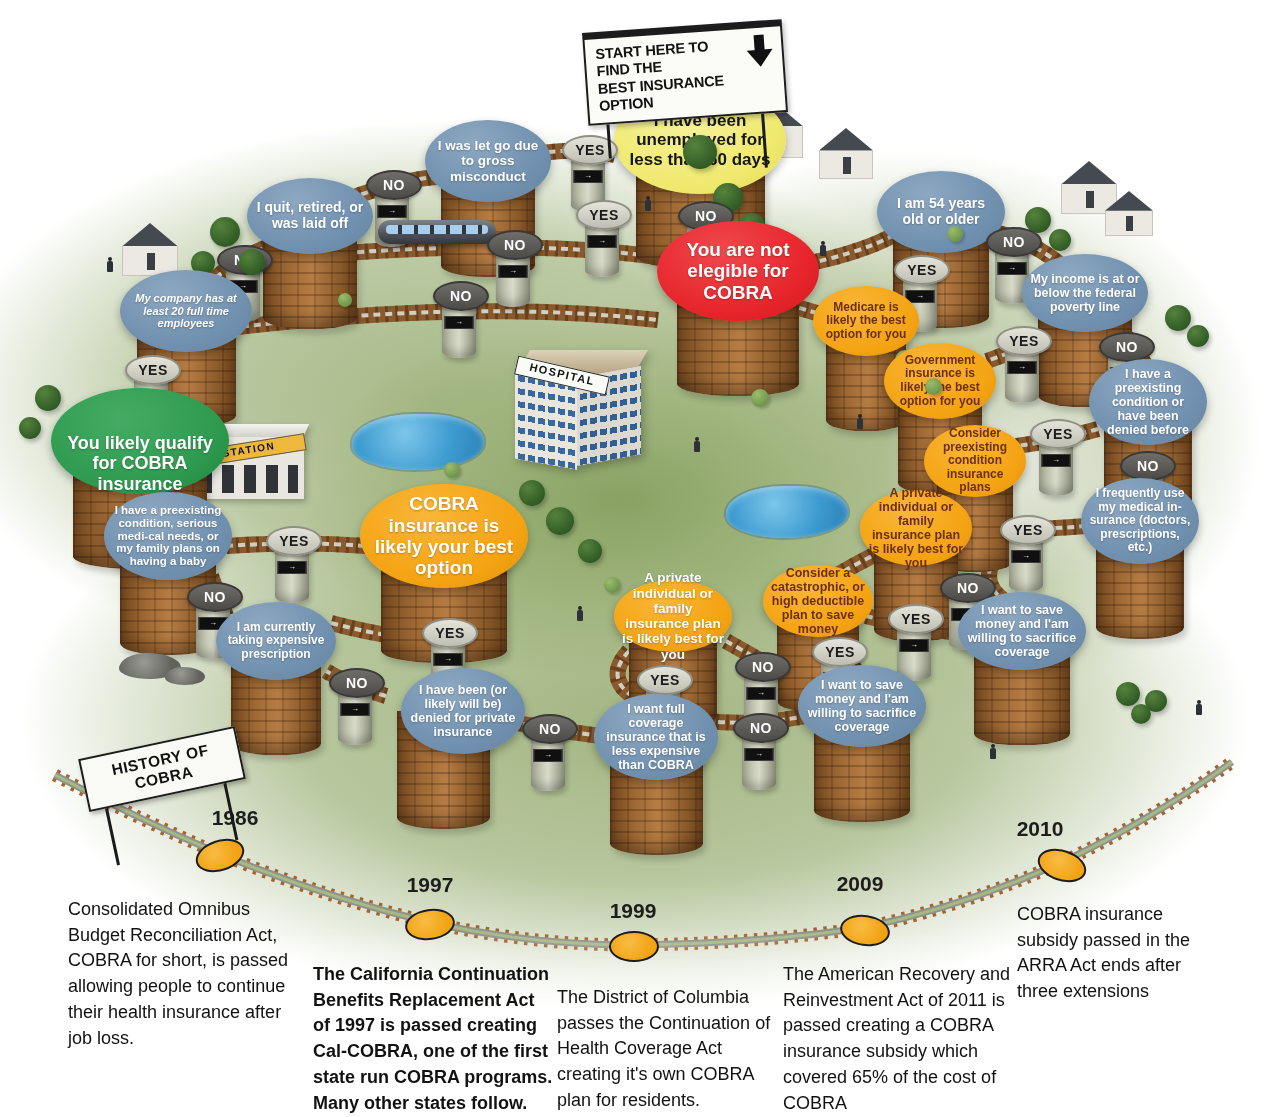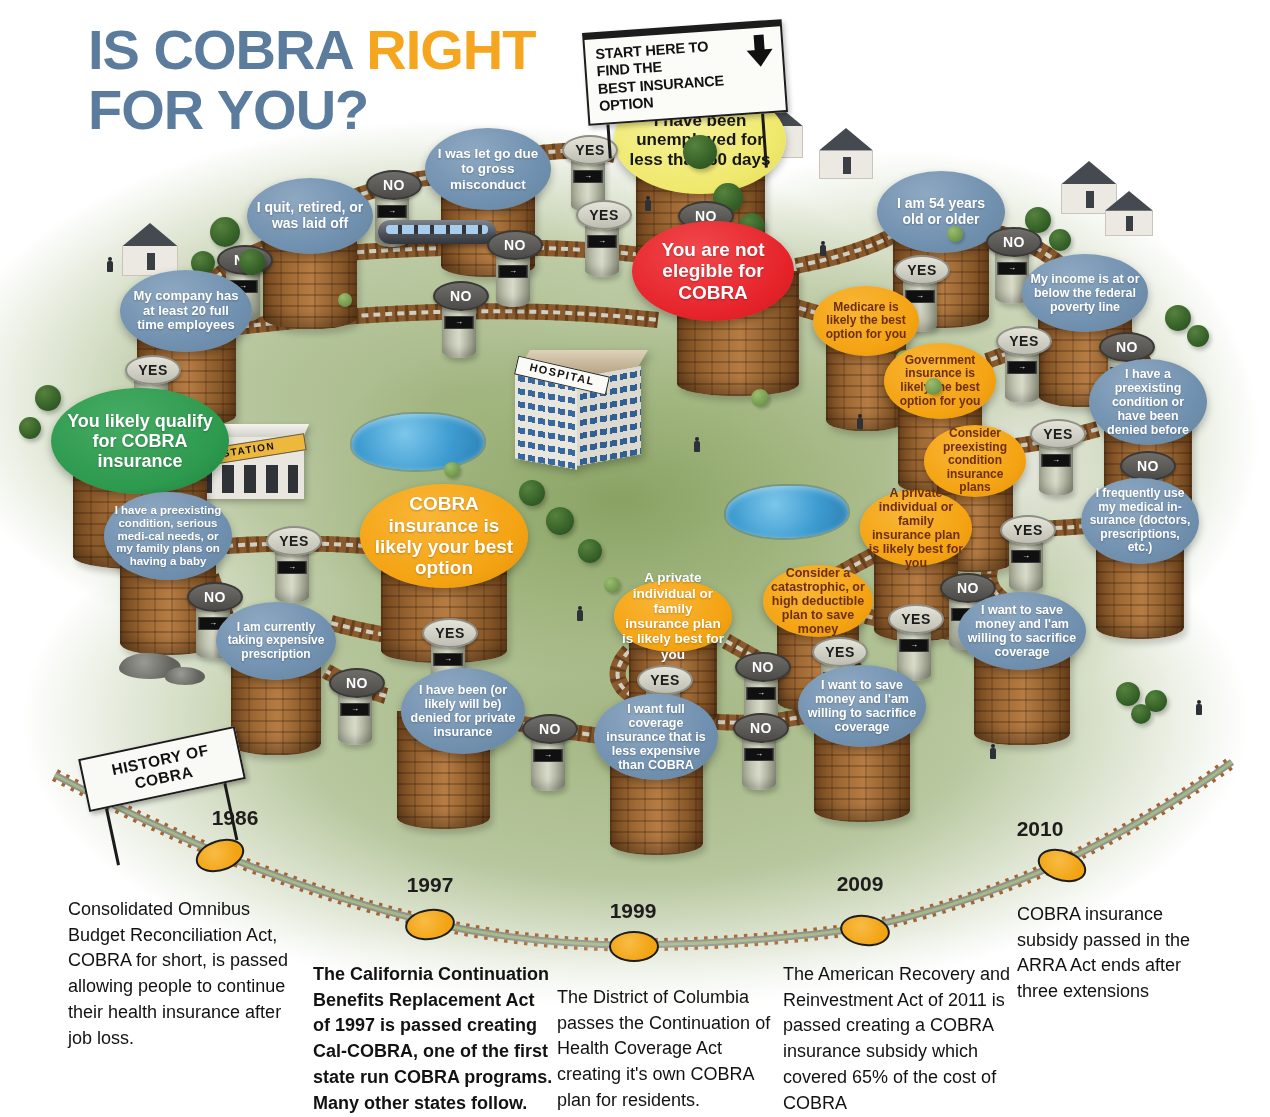--- a/index.html
+++ b/index.html
@@ -217,24 +217,20 @@
       <path d="M956 416 Q966 431 972 442" fill="none" stroke="#8a5a2c" stroke-width="16"></path>
       <path d="M956 416 Q966 431 972 442" fill="none" stroke="rgba(50,28,8,.4)" stroke-width="16" stroke-dasharray="3 7"></path>
       <path d="M956 416 Q966 431 972 442" fill="none" stroke="#cfcfc4" stroke-width="4" stroke-dasharray="7 5"></path>
       <path d="M55 775 Q140 820 218 853 Q320 896 428 922 Q530 945 632 945 Q750 944 863 928 Q965 906 1060 863 Q1150 821 1232 762" fill="none" stroke="#a8622f" stroke-width="13" stroke-dasharray="3.5 6.5"></path>
       <path d="M55 775 Q140 820 218 853 Q320 896 428 922 Q530 945 632 945 Q750 944 863 928 Q965 906 1060 863 Q1150 821 1232 762" fill="none" stroke="#8f938a" stroke-width="7"></path>
       <path d="M55 775 Q140 820 218 853 Q320 896 428 922 Q530 945 632 945 Q750 944 863 928 Q965 906 1060 863 Q1150 821 1232 762" fill="none" stroke="#a7b887" stroke-width="3"></path>
     </svg>
 
   <div class="mist"></div>
 
-  <div class="title">
-    <span><span>IS COBRA </span><span class="accent">RIGHT</span></span><br>
-    <span>FOR YOU?</span>
-  </div>
 
   <div class="start-sign">
     <div class="board">
       <span>START HERE TO FIND THE</span><br>
       <span>BEST INSURANCE OPTION</span>
       <span class="arrow-down"></span>
     </div>
     <div class="leg" style="left:18px;top:100%;height:34px"></div>
     <div class="leg" style="right:24px;top:100%;height:54px"></div>
   </div>
@@ -315,30 +311,30 @@
     <div class="person" style="position: absolute; left: 857px; top: 414px; z-index: 415;"></div>
     <div class="person" style="position: absolute; left: 694px; top: 437px; z-index: 438;"></div>
     <div class="person" style="position: absolute; left: 577px; top: 606px; z-index: 607;"></div>
     <div class="person" style="position: absolute; left: 990px; top: 744px; z-index: 745;"></div>
     <div class="person" style="position: absolute; left: 1196px; top: 700px; z-index: 701;"></div>
     <div class="tower" style="position: absolute; left: 635.5px; top: 140px; width: 129px; height: 129px; z-index: 140;"></div>
     <div class="bubble yellow" style="position: absolute; left: 614px; top: 86px; width: 172px; height: 108px; z-index: 142;">
       <span class="bt" style="font-size: 17px;">I have been unemployed for less than 60 days</span>
     </div>
     <div class="tower" style="position: absolute; left: 440.75px; top: 161px; width: 94.5px; height: 116px; z-index: 161;"></div>
-    <div class="bubble blue" style="position: absolute; left: 425px; top: 128px; width: 126px; height: 82px; z-index: 163;">
+    <div class="bubble blue" style="position: absolute; left: 425px; top: 120px; width: 126px; height: 82px; z-index: 163;">
       <span class="bt" style="font-size: 13.5px;">I was let go due to gross misconduct</span>
     </div>
     <div class="tower" style="position: absolute; left: 262.75px; top: 216px; width: 94.5px; height: 113px; z-index: 216;"></div>
     <div class="bubble blue" style="position: absolute; left: 247px; top: 178px; width: 126px; height: 76px; z-index: 218;">
       <span class="bt" style="font-size: 14px;">I quit, retired, or was laid off</span>
     </div>
     <div class="tower" style="position: absolute; left: 136.5px; top: 311px; width: 99px; height: 116px; z-index: 311;"></div>
     <div class="bubble blue" style="position: absolute; left: 120px; top: 270px; width: 132px; height: 82px; z-index: 313;">
-      <span class="bt" style="font-size: 13px;">My company has at least 20 full time employees</span>
+      <span class="bt" style="font-size: 11px; font-style: italic;">My company has at least 20 full time employees</span>
     </div>
     <div class="tower" style="position: absolute; left: 893px; top: 212px; width: 96px; height: 116px; z-index: 212;"></div>
     <div class="bubble blue" style="position: absolute; left: 877px; top: 171px; width: 128px; height: 82px; z-index: 214;">
       <span class="bt" style="font-size: 14px;">I am 54 years old or older</span>
     </div>
     <div class="tower" style="position: absolute; left: 1037.75px; top: 293px; width: 94.5px; height: 114px; z-index: 293;"></div>
     <div class="bubble blue" style="position: absolute; left: 1022px; top: 254px; width: 126px; height: 78px; z-index: 295;">
       <span class="bt" style="font-size: 12.5px;">My income is at or below the federal poverty line</span>
     </div>
     <div class="tower" style="position: absolute; left: 1103.75px; top: 402px; width: 88.5px; height: 118px; z-index: 402;"></div>
@@ -367,25 +363,25 @@
     </div>
     <div class="tower" style="position: absolute; left: 814px; top: 706px; width: 96px; height: 116px; z-index: 706;"></div>
     <div class="bubble blue" style="position: absolute; left: 798px; top: 665px; width: 128px; height: 82px; z-index: 708;">
       <span class="bt" style="font-size: 12.5px;">I want to save money and I'am willing to sacrifice coverage</span>
     </div>
     <div class="tower" style="position: absolute; left: 974px; top: 631px; width: 96px; height: 114px; z-index: 631;"></div>
     <div class="bubble blue" style="position: absolute; left: 958px; top: 592px; width: 128px; height: 78px; z-index: 633;">
       <span class="bt" style="font-size: 12.5px;">I want to save money and I'am willing to sacrifice coverage</span>
     </div>
     <div class="tower" style="position: absolute; left: 677.25px; top: 271px; width: 121.5px; height: 125px; z-index: 271;"></div>
-    <div class="bubble red" style="position: absolute; left: 632px; top: 221px; width: 162px; height: 100px; z-index: 273;">
+    <div class="bubble red" style="position: absolute; left: 657px; top: 221px; width: 162px; height: 100px; z-index: 273;">
       <span class="bt" style="font-size: 19px;">You are not elegible for COBRA</span>
     </div>
     <div class="tower" style="position: absolute; left: 73.25px; top: 441px; width: 133.5px; height: 128px; z-index: 441;"></div>
-    <div class="bubble green" style="position: absolute; left: 51px; top: 388px; width: 178px; height: 106px; z-index: 443;">
+    <div class="bubble green" style="position: absolute; left: 51px; top: 388px; width: 178px; height: 106px; z-index: 443; align-items: flex-end;">
       <span class="bt" style="font-size: 18px;">You likely qualify for COBRA insurance</span>
     </div>
     <div class="tower" style="position: absolute; left: 381px; top: 536px; width: 126px; height: 127px; z-index: 536;"></div>
     <div class="bubble orange" style="position: absolute; left: 360px; top: 484px; width: 168px; height: 104px; z-index: 538;">
       <span class="bt" style="font-size: 19px;">COBRA insurance is likely your best option</span>
     </div>
     <div class="tower" style="position: absolute; left: 826.25px; top: 321px; width: 79.5px; height: 110px; z-index: 321;"></div>
     <div class="bubble orange-dark" style="position: absolute; left: 813px; top: 286px; width: 106px; height: 70px; z-index: 323;">
       <span class="bt" style="font-size: 12px;">Medicare is likely the best option for you</span>
     </div>

